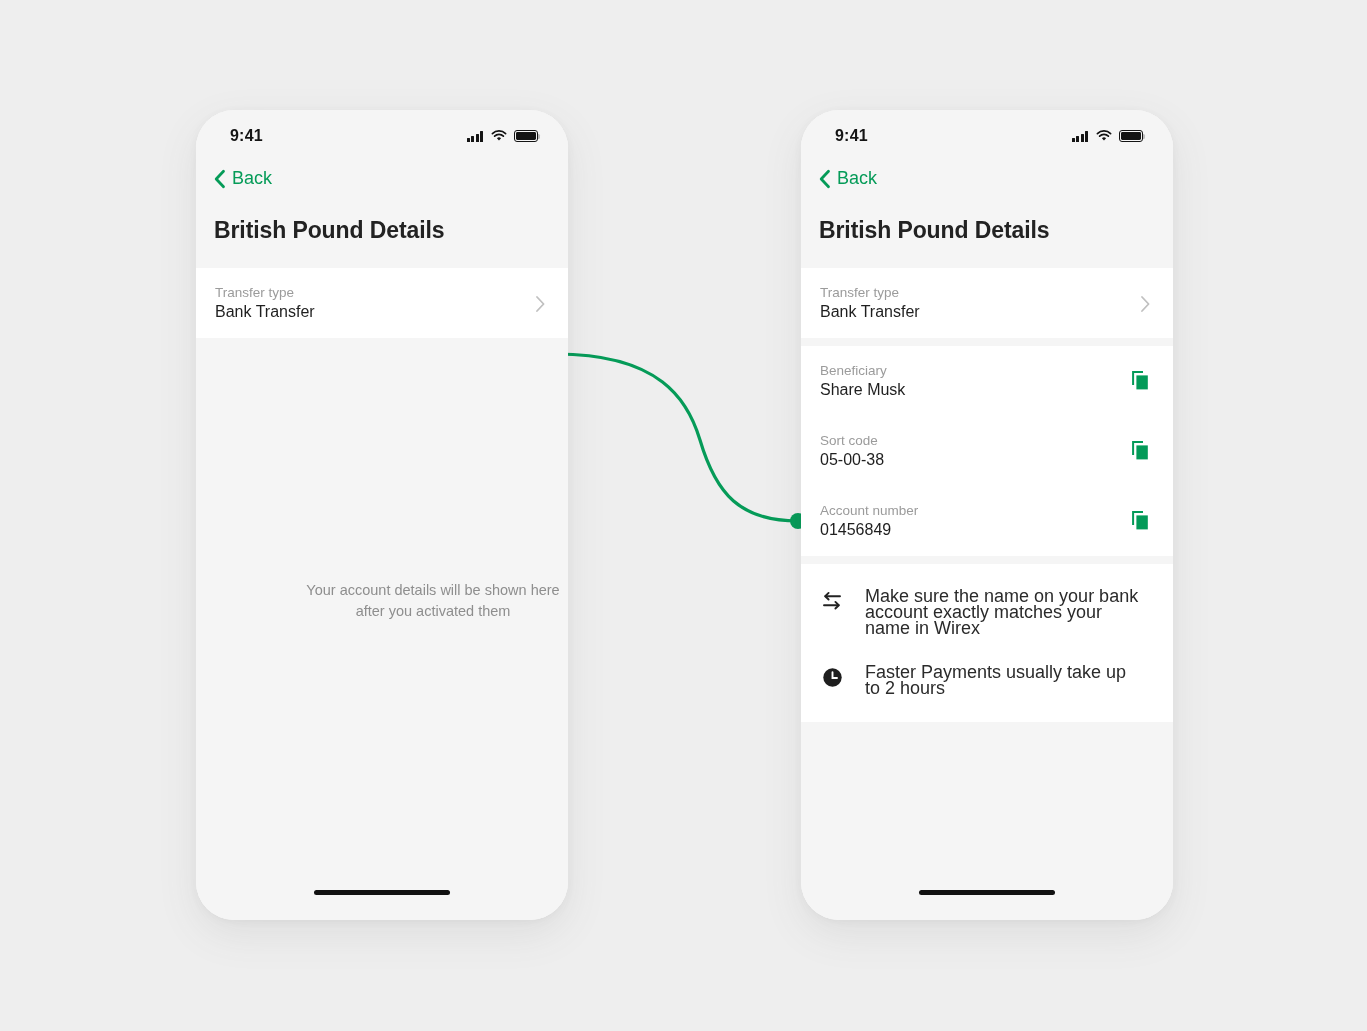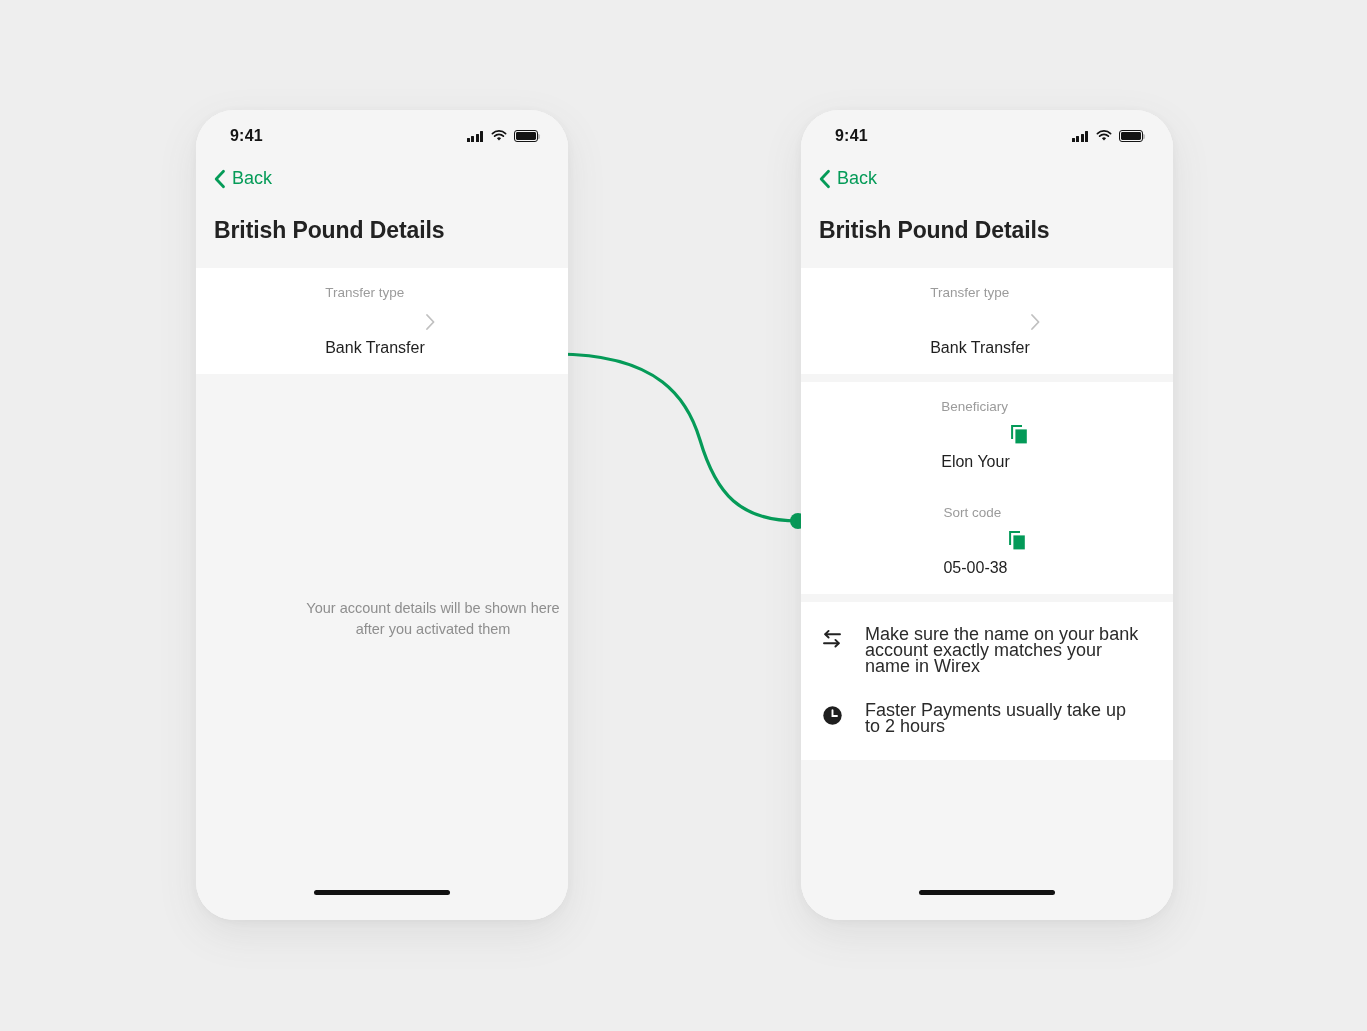--- a/index.html
+++ b/index.html
@@ -123,32 +123,31 @@
   
   .card {
     background: #ffffff;
   }
   .card + .card { margin-top: 8px; }
 
   .detail-row {
     position: relative;
     display: flex;
     align-items: flex-start;
-    justify-content: center;
+    justify-content: space-between;
     padding: 17px 22px 17px 19px;
   }
   .detail-row .texts { display: flex; flex-direction: column; gap: 3px; }
   .detail-label {
     font-size: 13.5px;
     color: #9b9b9b;
   }
   .detail-value {
     font-size: 16px;
     color: #1f1f1f;
-    margin-top: 36px;
   }
   .chevron-right {
     align-self: center;
     margin-top: 2px;
   }
   .copy-icon { align-self: center; cursor: pointer; }
 
   
   .info-row {
     display: flex;
@@ -344,39 +343,49 @@
             <path d="M2 2 L8.6 9 L2 16" stroke="#c0c0c0" stroke-width="1.8" fill="none" stroke-linecap="round" stroke-linejoin="round"></path>
           </svg>
         </div>
       </div>
 
       <div class="card">
 
         <div class="detail-row">
           <div class="texts">
             <span class="detail-label">Beneficiary</span>
-            <span class="detail-value">Elon Your</span>
+            <span class="detail-value">Share Musk</span>
           </div>
           <svg class="copy-icon" width="20" height="22" viewBox="0 0 20 22">
             <path d="M1.1 1.1 H12 V3.1 H3.1 V15 H1.1 Z" fill="#039a58"></path>
             <rect x="5.4" y="5.4" width="11.4" height="14" fill="#039a58"></rect>
           </svg>
         </div>
 
         <div class="detail-row">
           <div class="texts">
             <span class="detail-label">Sort code</span>
             <span class="detail-value">05-00-38</span>
           </div>
           <svg class="copy-icon" width="20" height="22" viewBox="0 0 20 22">
             <path d="M1.1 1.1 H12 V3.1 H3.1 V15 H1.1 Z" fill="#039a58"></path>
             <rect x="5.4" y="5.4" width="11.4" height="14" fill="#039a58"></rect>
           </svg>
         </div>
 
+        <div class="detail-row">
+          <div class="texts">
+            <span class="detail-label">Account number</span>
+            <span class="detail-value">01456849</span>
+          </div>
+          <svg class="copy-icon" width="20" height="22" viewBox="0 0 20 22">
+            <path d="M1.1 1.1 H12 V3.1 H3.1 V15 H1.1 Z" fill="#039a58"></path>
+            <rect x="5.4" y="5.4" width="11.4" height="14" fill="#039a58"></rect>
+          </svg>
+        </div>
 
       </div>
 
       <div class="card" style="padding: 10px 0 12px 0;">
 
         <div class="info-row">
           <span class="info-icon">
             <svg width="22" height="20" viewBox="0 0 22 20">
               <path d="M19 5.2 H4.4" stroke="#222" stroke-width="1.9" stroke-linecap="round" fill="none"></path>
               <path d="M7.6 1.9 L4.2 5.2 L7.6 8.5" stroke="#222" stroke-width="1.9" fill="none" stroke-linecap="round" stroke-linejoin="round"></path>

